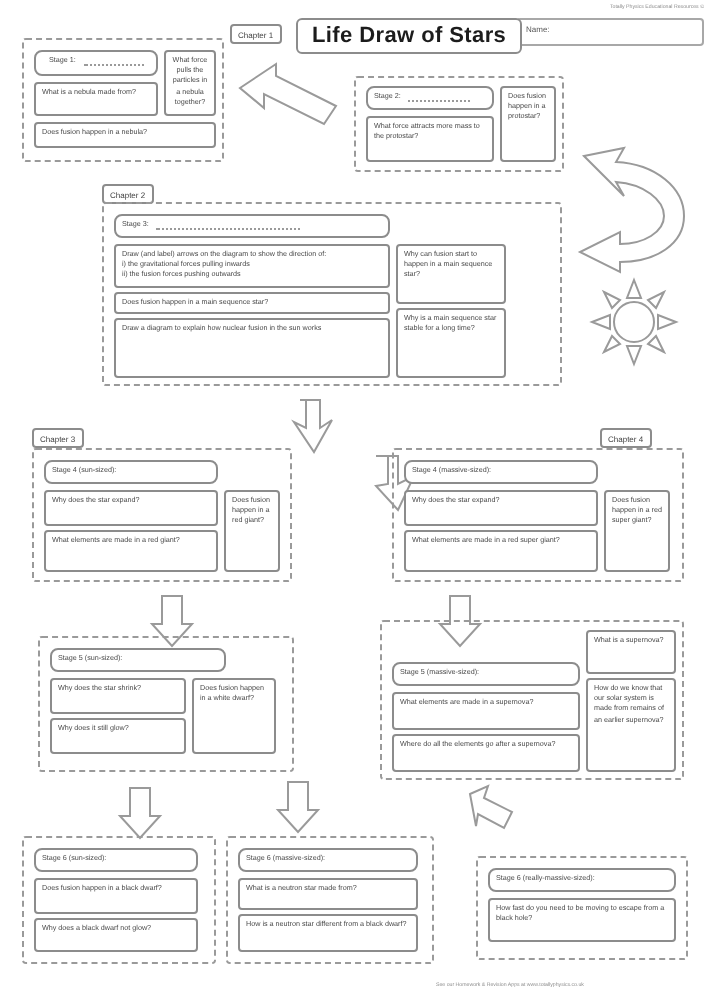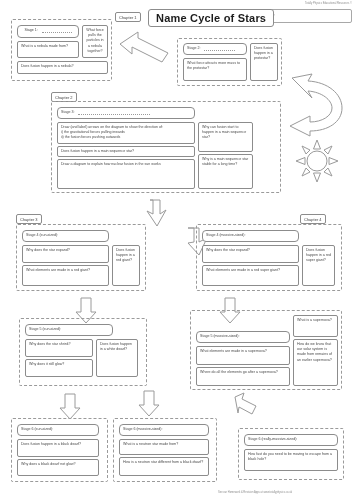--- a/index.html
+++ b/index.html
@@ -58,21 +58,21 @@
 </style>
 </head>
 <body>
 
 <div class="page">
 
   <div class="brand" style="left:258px;top:2px;width:94px;">Totally Physics Educational Resources ©</div>
 
   <div class="namebox" style="left:258px;top:9px;width:94px;height:14px;">Name:</div>
 
-  <div class="title" style="left:148px;top:9px;">Name Cycle of Stars</div>
+  <div class="title" style="left:148px;top:9px;">Life Draw of Stars</div>
 
   <div class="chip" style="left:115px;top:12px;">Chapter 1</div>
 
   <div class="sec" style="left:11px;top:19px;width:101px;height:62px;">
     <div class="box rounded" style="left:5px;top:5px;width:62px;height:13px;text-align:center;">
       <span>Stage 1:</span>
       <span class="stageline"></span>
     </div>
     <div class="box" style="left:5px;top:21px;width:62px;height:17px;">What is a nebula made from?</div>
     <div class="box" style="left:70px;top:5px;width:26px;height:33px;text-align:center;">What force pulls the particles in a nebula together?</div>

